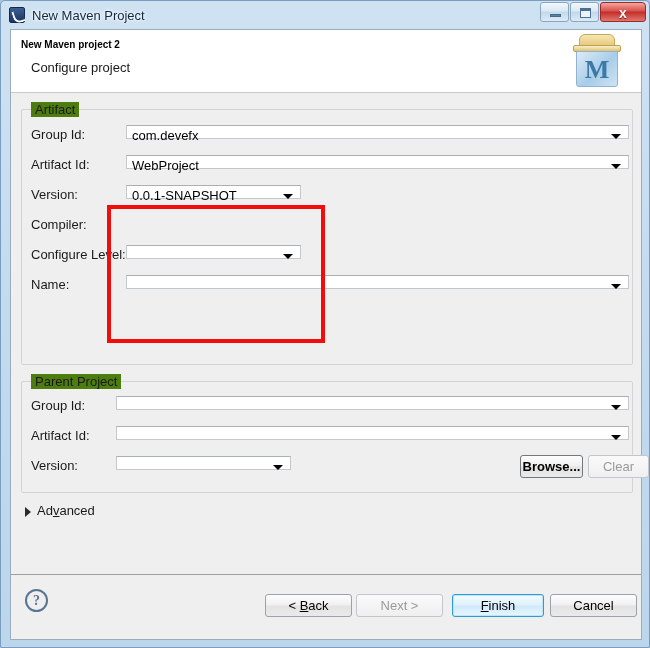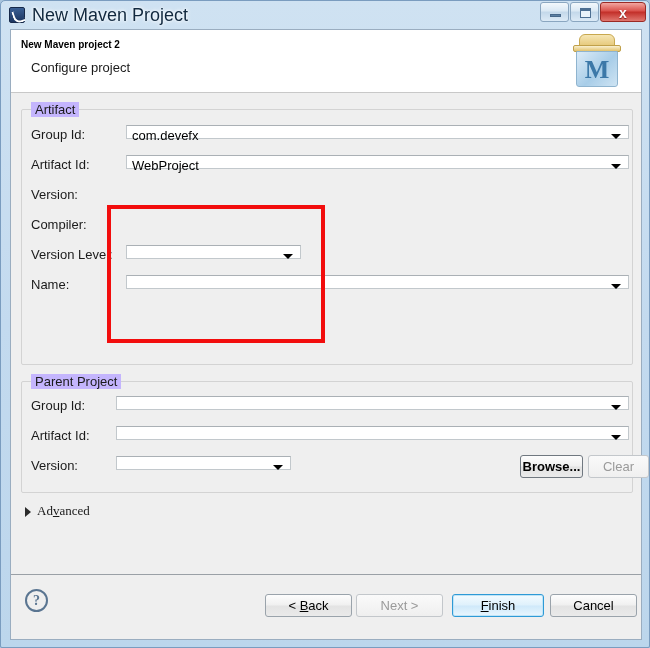--- a/index.html
+++ b/index.html
@@ -47,21 +47,21 @@
     content: "";
     position: absolute;
     left: 3px; top: 2px;
     width: 9px; height: 11px;
     border-left: 2px solid #fff;
     border-bottom: 2px solid #fff;
     border-radius: 0 0 0 7px;
     transform: rotate(-18deg);
   }
   .title-text {
-    font-size: 18px;
+    font-size: 13px;
     color: #12293f;
     text-shadow: 0 0 3px #fff, 0 0 5px #fff;
     white-space: nowrap;
   }
   .win-buttons {
     position: absolute;
     right: 3px; top: 1px;
     display: flex;
     align-items: center;
   }
@@ -182,21 +182,21 @@
   }
 
   .groupbox {
     position: absolute;
     border: 1px solid #d3d3d3;
     border-radius: 2px;
   }
   .groupbox > .gb-title {
     position: absolute;
     top: -8px; left: 9px;
-    background: #c4b5fd;
+    background: #4d7c0f;
     padding: 0 4px;
     font-size: 13px;
     color: #1a1a1a;
   }
 
   #gb-artifact { left: 10px; top: 16px; width: 612px; height: 256px; }
   #gb-parent  { left: 10px; top: 288px; width: 612px; height: 112px; }
 
   .row { position: absolute; height: 22px; }
   .lbl {
@@ -301,21 +301,21 @@
     color: #1a1a1a;
   }
   .advanced .tri {
     position: absolute;
     left: 0; top: 4px;
     width: 0; height: 0;
     border-top: 5px solid transparent;
     border-bottom: 5px solid transparent;
     border-left: 6px solid #2b2b2b;
   }
-  .advanced .atext { padding-left: 12px; font-family: Liberation Serif, serif; }
+  .advanced .atext { padding-left: 12px; }
 
   
   .footer {
     position: absolute;
     left: 0; right: 0; bottom: 0;
     height: 65px;
     background: #efefef;
     border-top: 1px solid #9aa0a6;
   }
   .help-icon {
@@ -391,28 +391,32 @@
         <div class="row" style="left:9px; top:45px; width:598px;">
           <span class="lbl">Artifact Id:</span>
           <div class="field combo" style="left:95px; width:503px;padding-left:41px;">
             <span class="val">WebProject</span>
             <span class="arrow"></span>
           </div>
         </div>
 
         <div class="row" style="left:9px; top:75px; width:598px;">
           <span class="lbl">Version:</span>
+          <div class="field combo" style="left:95px; width:175px;">
+            <span class="val">0.0.1-SNAPSHOT</span>
+            <span class="arrow"></span>
+          </div>
         </div>
 
         <div class="row" style="left:9px; top:105px; width:598px;">
           <span class="lbl">Compiler:</span>
         </div>
 
         <div class="row" style="left:9px; top:135px; width:598px;">
-          <span class="lbl">Version Level:</span>
+          <span class="lbl">Configure Level:</span>
           <div class="field combo" style="left:95px; width:175px;">
             <span class="val"></span>
             <span class="arrow"></span>
           </div>
         </div>
 
         <div class="row" style="left:9px; top:165px; width:598px;">
           <span class="lbl">Name:</span>
           <div class="field combo" style="left:95px; width:503px;">
             <span class="val"></span>

